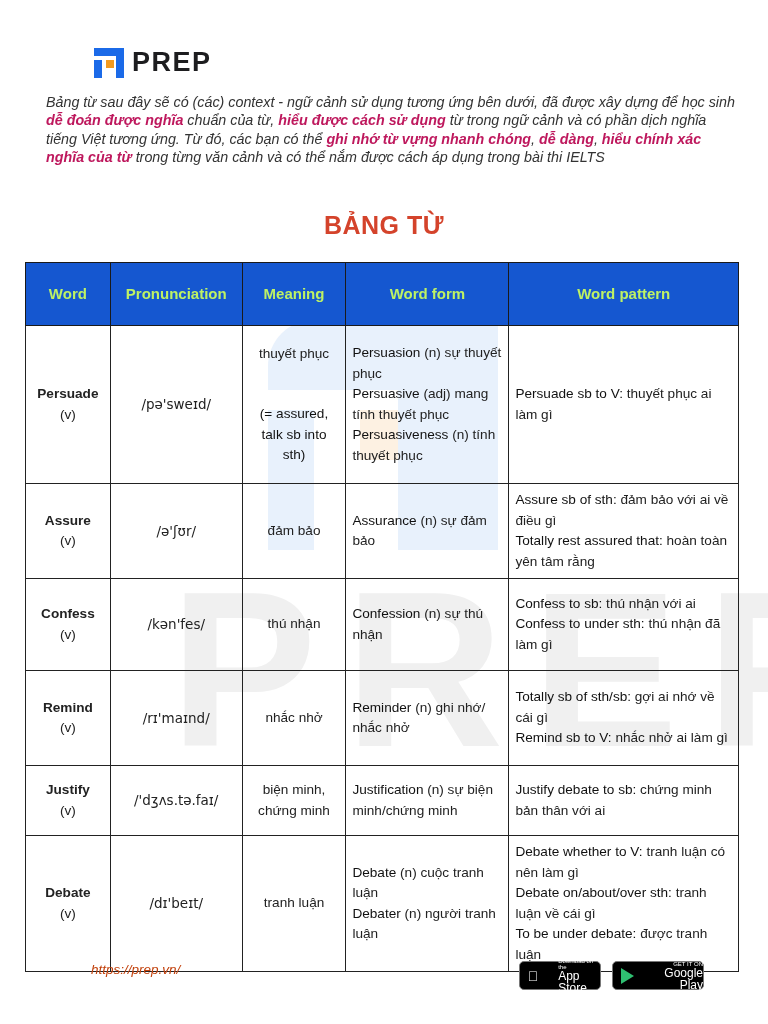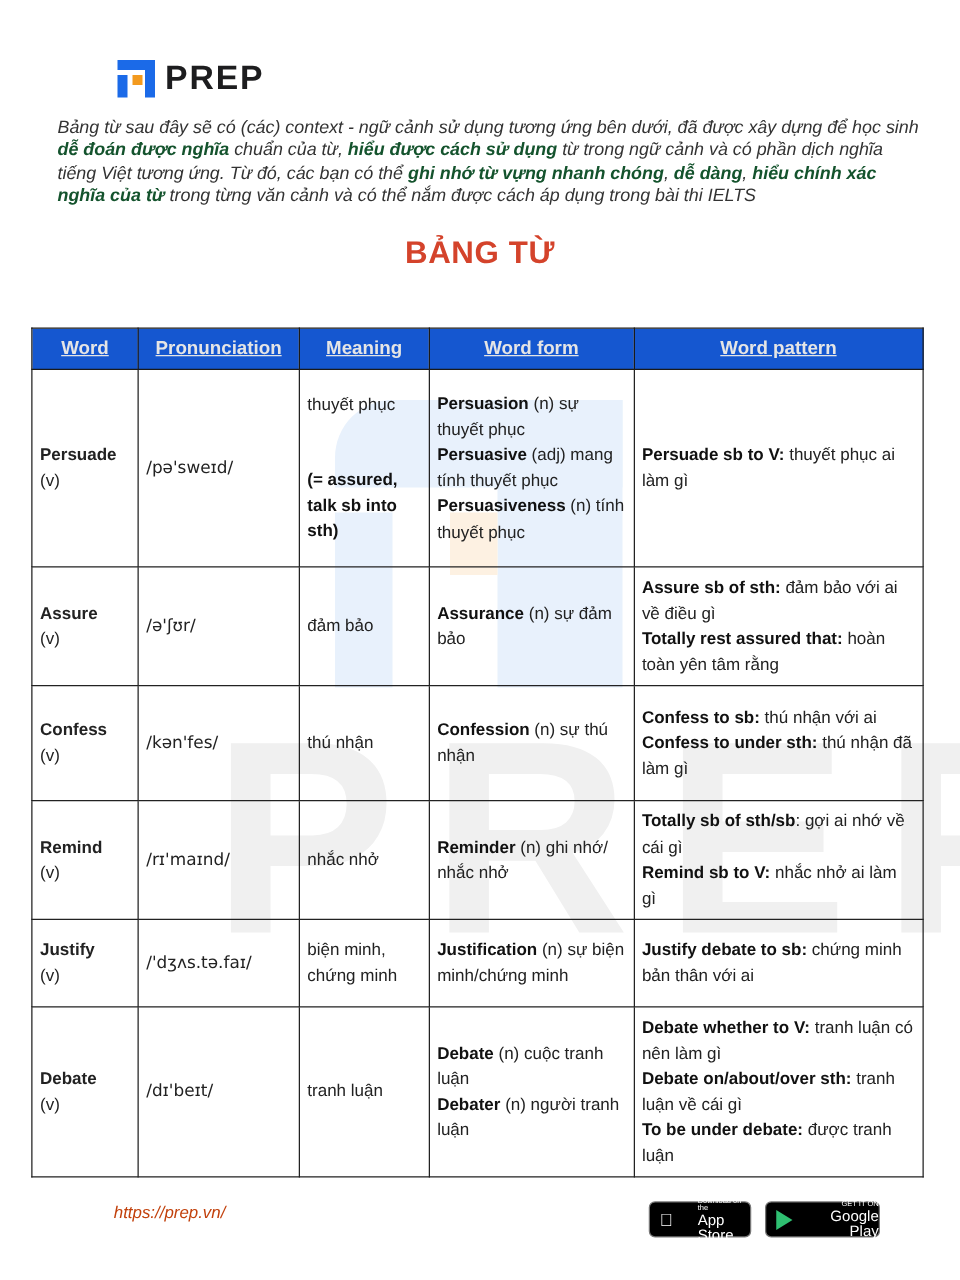--- a/index.html
+++ b/index.html
@@ -18,35 +18,35 @@
   .logo { position:absolute; left:94px; top:47px; display:flex; align-items:center; z-index:2; }
   .logo-mark { width:30px; height:30px; position:relative; }
   .logo-mark .a { position:absolute; left:0; top:0; width:30px; height:8px; background:#1b6ae8; }
   .logo-mark .b { position:absolute; right:0; top:0; width:8px; height:30px; background:#1b6ae8; }
   .logo-mark .c { position:absolute; left:0; top:12px; width:8px; height:18px; background:#1b6ae8; }
   .logo-mark .d { position:absolute; left:12px; top:12px; width:8px; height:8px; background:#f39a1e; }
   .logo-text { margin-left:8px; font-weight:bold; font-size:27px; letter-spacing:1.5px; color:#1d1d1f; }
 
   .intro { position:absolute; left:46px; top:93px; width:690px; z-index:2; font-style:italic;
            font-size:14.3px; line-height:18.4px; color:#333; }
-  .intro b { color:#14532d; }
-
-  .title { position:absolute; left:0; width:768px; top:188px; text-align:center; z-index:2;
+  .intro b { color:#be185d; }
+
+  .title { position:absolute; left:0; width:768px; top:211px; text-align:center; z-index:2;
            font-weight:bold; font-size:25px; color:#d4432b; letter-spacing:0.5px; }
 
   table.vocab { position:absolute; left:25px; top:262px; width:714px; border-collapse:collapse; z-index:2;
                 font-size:13.6px; line-height:20.5px; background:transparent; }
-  table.vocab th { background:#1557d0; color:#e5e5e5; font-weight:bold; font-size:15px; height:32px;
-                   border:1.5px solid #1a1a1a; text-align:center; padding:0;text-decoration:underline; }
+  table.vocab th { background:#1557d0; color:#bef264; font-weight:bold; font-size:15px; height:32px;
+                   border:1.5px solid #1a1a1a; text-align:center; padding:15px; }
   table.vocab td { border:1.5px solid #222; padding:6px 6px; vertical-align:middle; color:#222; }
-  td.word, td.pron, td.mean { text-align:left; }
+  td.word, td.pron, td.mean { text-align:center; }
   td.word .w { font-weight:bold; display:block; }
   td.pron { font-family:"DejaVu Sans", sans-serif; font-size:13.5px; }
   td.form, td.pattern { text-align:left; }
-  .bold { font-weight:bold; color:#111;margin-top:40px; }
+  .bold { font-weight:normal; color:#111;margin-top:40px; }
   .line { display:block; }
 
   .footer-url { position:absolute; left:91px; top:962px; font-style:italic; font-size:13.5px; color:#c2410c; z-index:2; }
   .store { position:absolute; top:961px; height:29px; background:#000; border-radius:5px; color:#fff;
            display:flex; align-items:center; z-index:2; border:1px solid #777; box-sizing:border-box; }
   .store.apple { left:519px; width:82px; }
   .store.google { left:612px; width:92px;text-align:right; }
   .store .ico { width:18px; text-align:center; margin-left:6px; font-size:14px; }
   .store .txt { margin-left:18px; line-height:1; }
   .store .small { font-size:6px; display:block; }

